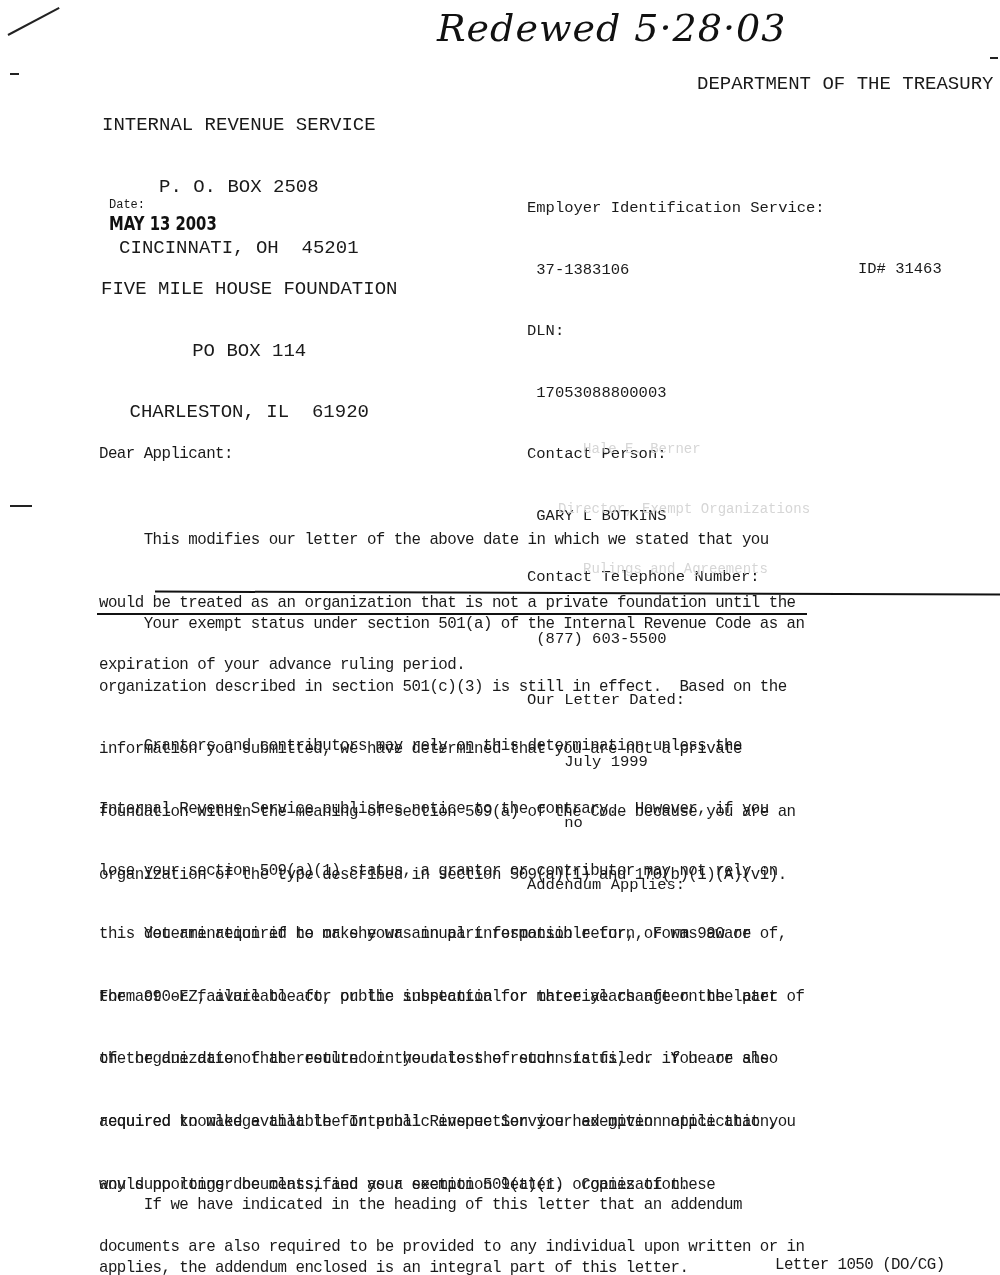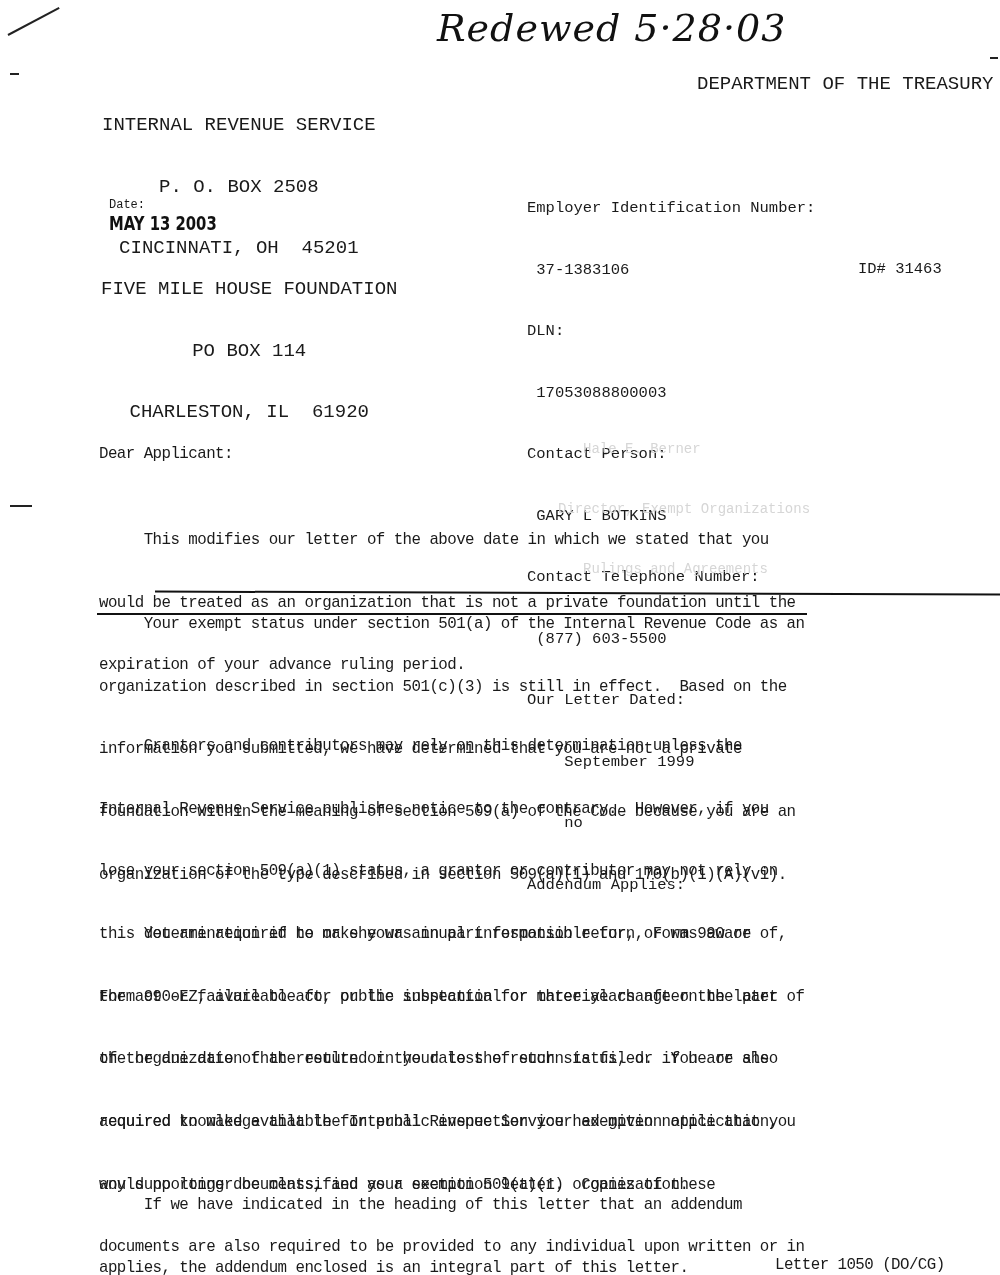--- a/index.html
+++ b/index.html
@@ -53,30 +53,30 @@
   <span class="stamp">MAY 13 2003</span>
 </div>
 
 <div class="abs mono hdr" style="left:101px; top:238px;">
   <div>FIVE MILE HOUSE FOUNDATION</div>
   <div>PO BOX 114</div>
   <div>CHARLESTON, IL  61920</div>
 </div>
 
 <div class="abs mono info" style="left:527px; top:157px;">
-  <div>Employer Identification Number:</div>
+  <div>Employer Identification Service:</div>
   <div> 37-1383106</div>
   <div>DLN:</div>
   <div> 17053088800003</div>
   <div>Contact Person:</div>
   <div> GARY L BOTKINS</div>
   <div>Contact Telephone Number:</div>
   <div> (877) 603-5500</div>
   <div>Our Letter Dated:</div>
-  <div>    September 1999</div>
+  <div>    July 1999</div>
   <div>    no</div>
   <div>Addendum Applies:</div>
 </div>
 <div class="abs mono info" style="left:858px; top:259px;">ID# 31463</div>
 
 <div class="abs mono faint" style="left:558px; top:399px; font-size:14px; line-height:20px;">
   <div style="padding-left:25px;">Hale E. Berner</div>
   <div>Director, Exempt Organizations</div>
   <div style="padding-left:25px;">Rulings and Agreements</div>
 </div>

